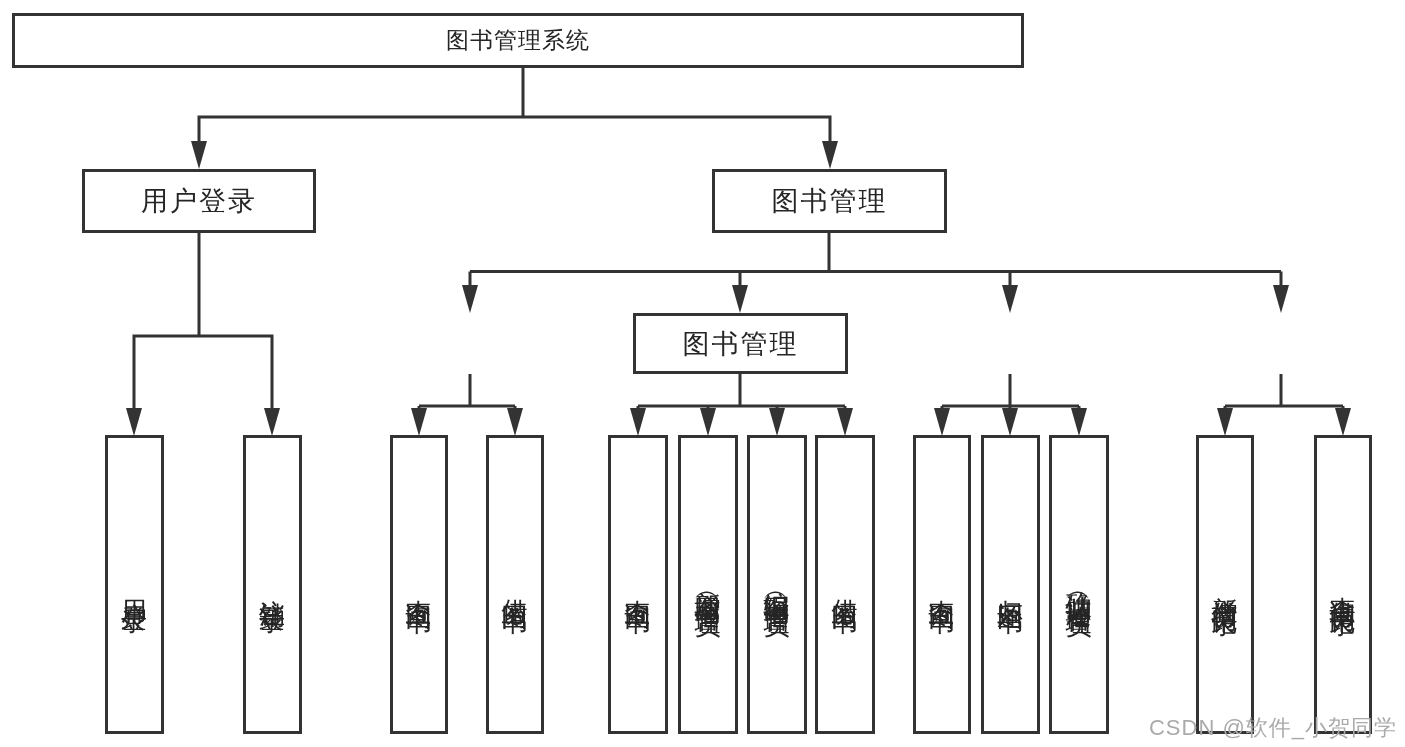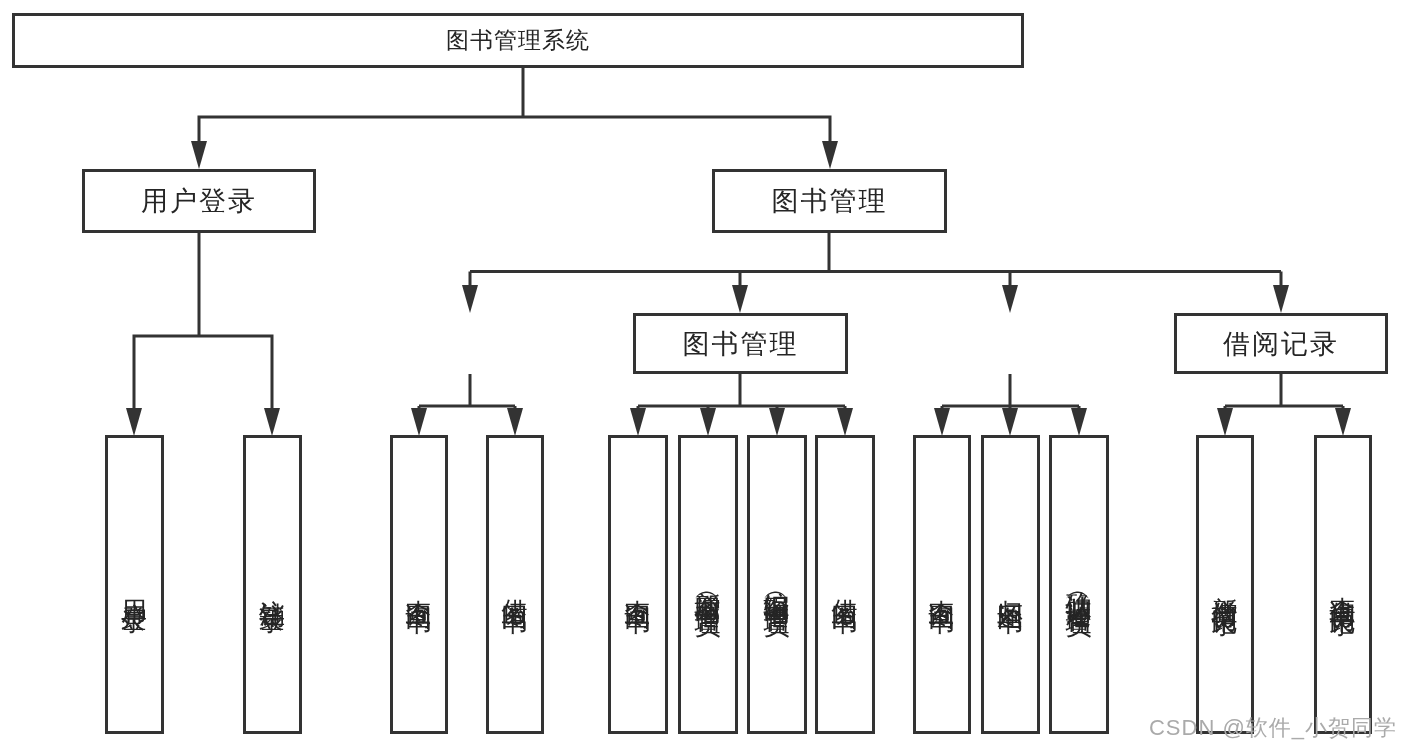--- a/index.html
+++ b/index.html
@@ -96,23 +96,20 @@
   <div class="box" style="left:82px;top:169px;width:234px;height:64px;">
     <span class="hlabel">用户登录</span>
   </div>
   <div class="box" style="left:712px;top:169px;width:235px;height:64px;">
     <span class="hlabel">图书管理</span>
   </div>
 
   <div class="box" style="left:633px;top:313px;width:215px;height:61px;">
     <span class="hlabel">图书管理</span>
   </div>
-  <div class="box" style="left:1174px;top:313px;width:214px;height:61px;">
-    <span class="hlabel">借阅记录</span>
-  </div>
 
   <div class="box leaf" style="left:105px;top:435px;width:59px;height:299px;">
     <span>用户登录</span>
   </div>
   <div class="box leaf" style="left:243px;top:435px;width:59px;height:299px;">
     <span>注销登录</span>
   </div>
 
   <div class="box leaf" style="left:390px;top:435px;width:58px;height:299px;">
     <span>查询图书</span>

